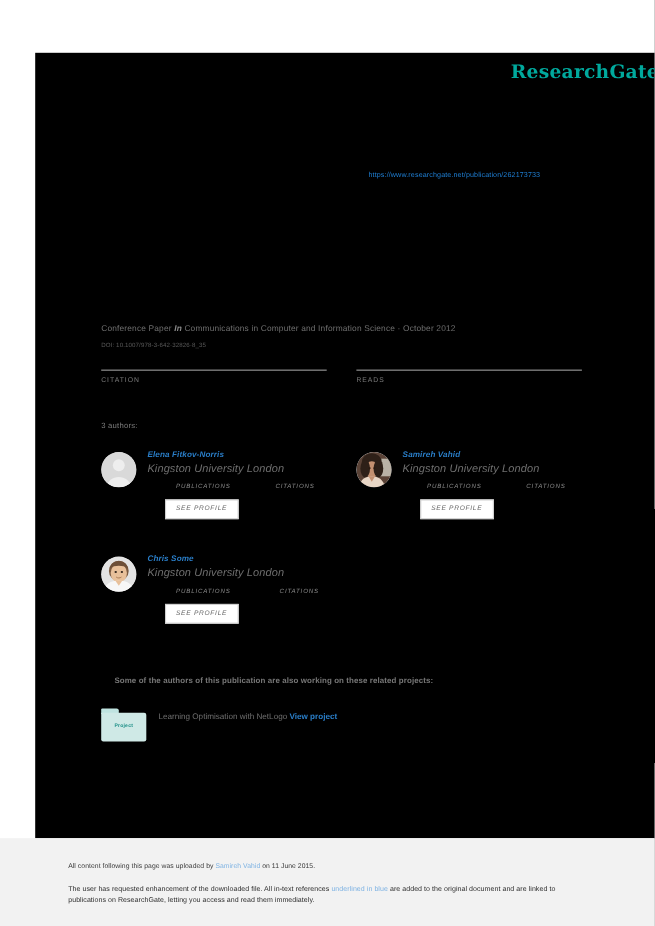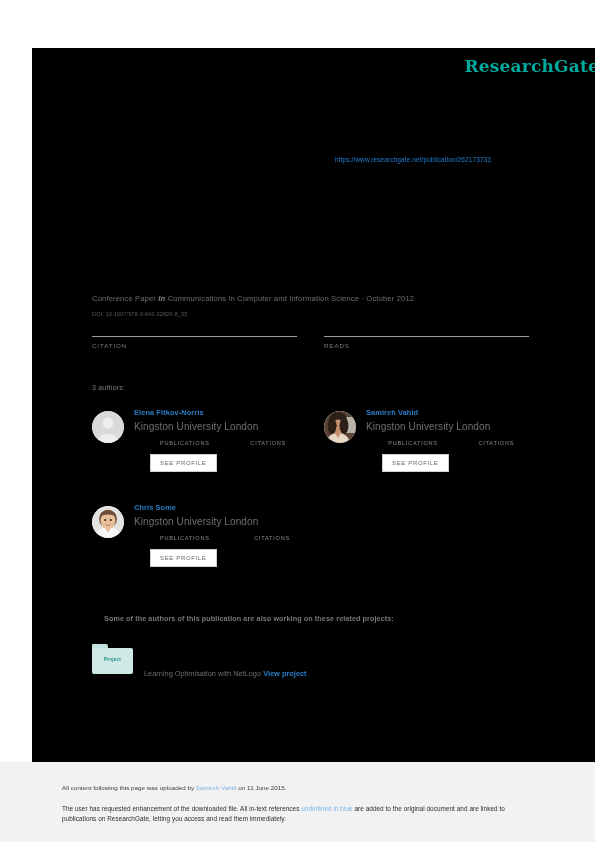--- a/index.html
+++ b/index.html
@@ -149,20 +149,21 @@
     left: 60px;
     top: 336px;
     font-size: 7px;
     color: #7d7d7d;
     letter-spacing: .2px;
   }
 
   .author {
     position: absolute;
     width: 232px;
+    font-style: italic;
   }
   .author.a0 { left: 60px;  top: 360px; }
   .author.a1 { left: 292px; top: 360px; }
   .author.a2 { left: 60px;  top: 455px; }
 
   .avatar {
     position: absolute;
     left: 0;
     top: 3px;
     width: 32px;
@@ -257,21 +258,21 @@
     width: 41px;
     text-align: center;
     font-size: 4.6px;
     font-weight: bold;
     color: #1b8e86;
     letter-spacing: .2px;
   }
   .proj-label {
     position: absolute;
     left: 52px;
-    top: 25px;
+    top: 3px;
     font-size: 7.4px;
     color: #6e6e6e;
     white-space: nowrap;
   }
   .proj-label .view {
     color: #2a7ec8;
     font-weight: bold;
   }
 
   

